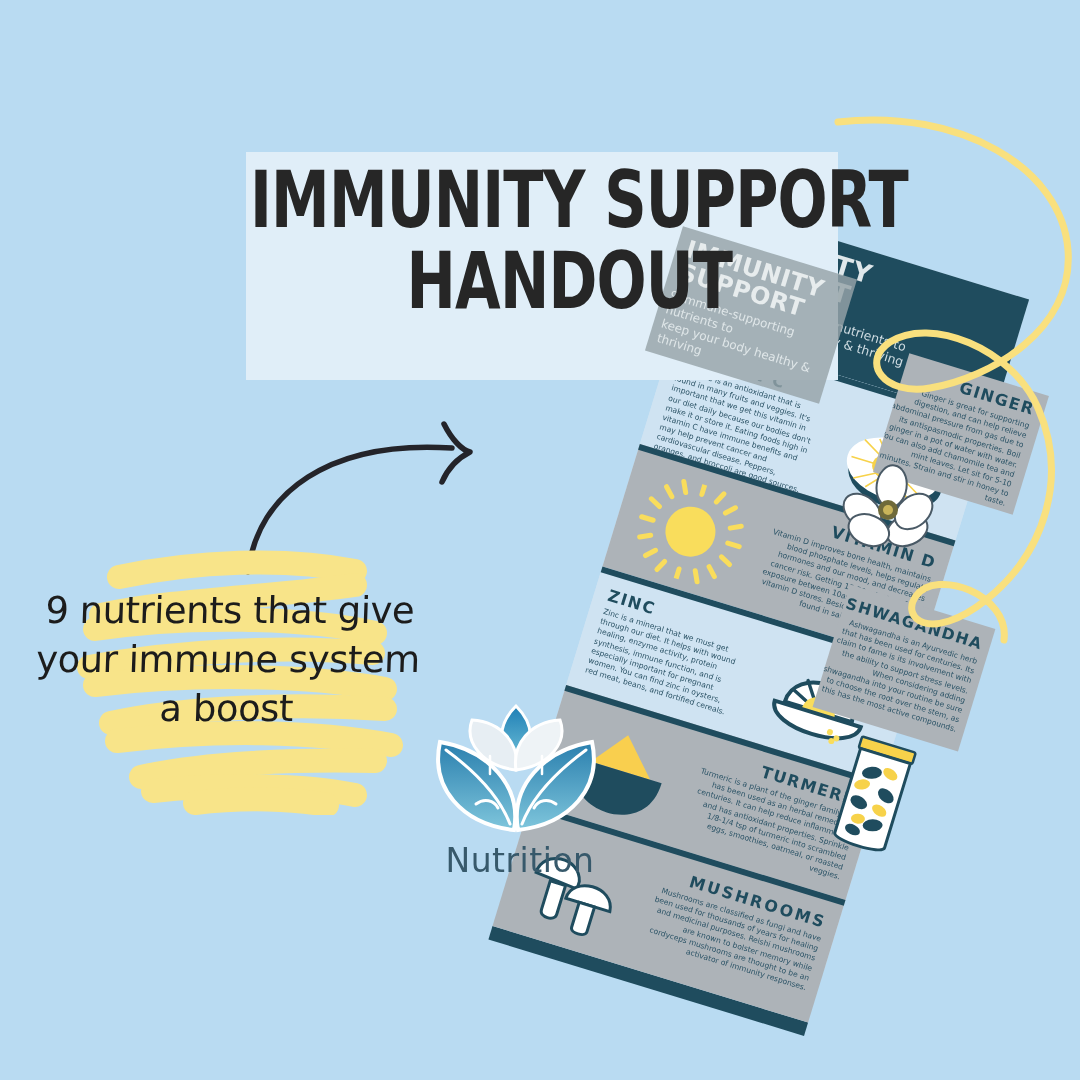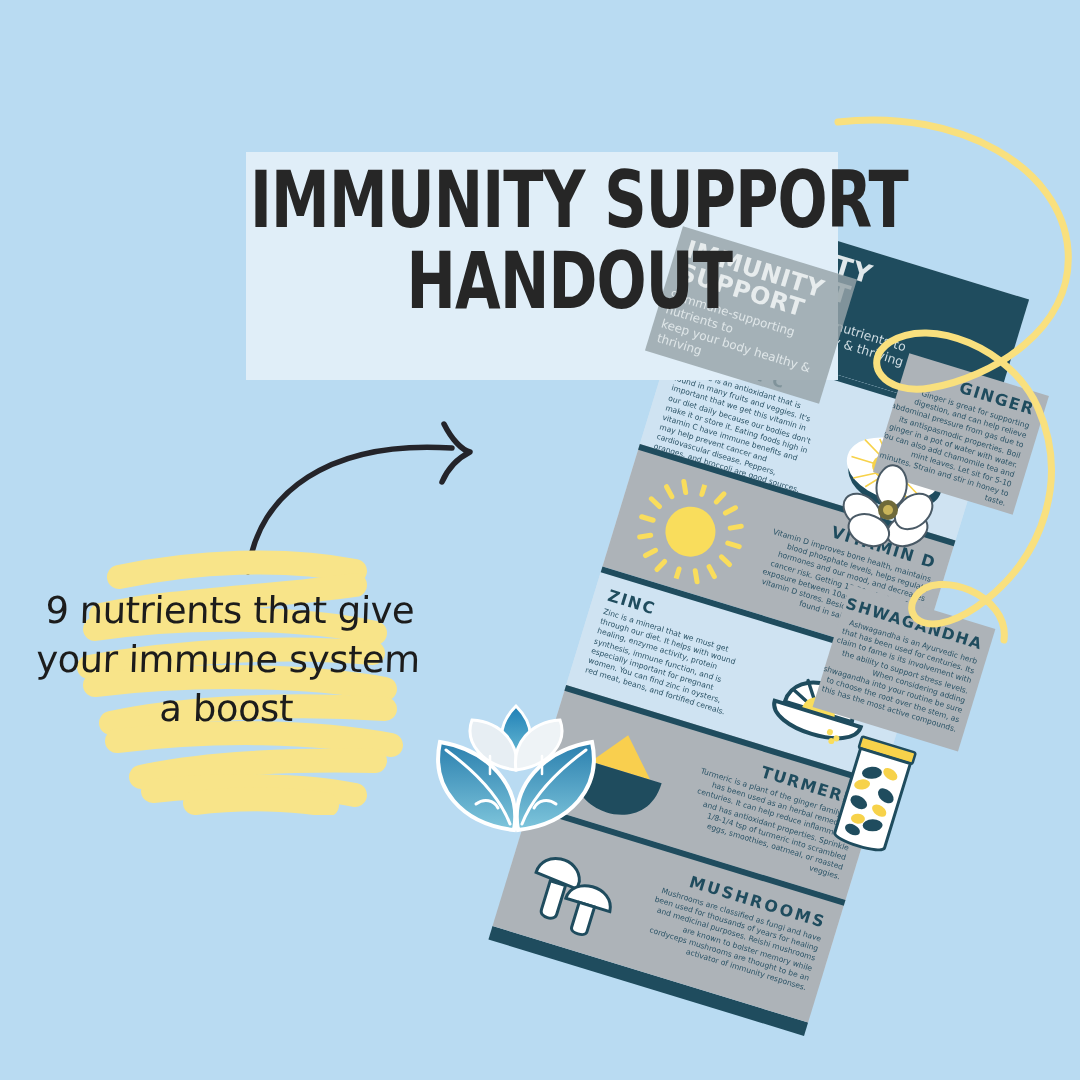--- a/index.html
+++ b/index.html
@@ -350,15 +350,16 @@
       <path d="M60 104 C68 98 78 100 82 108"></path>
       <path d="M140 104 C132 98 122 100 118 108"></path>
     </g>
     <g stroke="#ffffff" stroke-width="2.5" fill="none" stroke-linecap="round">
       <path d="M74 56 L74 74"></path>
         <path d="M126 56 L126 74"></path>
     </g>
   </svg>
 
   <div class="brand">
+    <span class="b2">Nutrition</span>
   </div>
 
 </div>
 
 </body></html>

